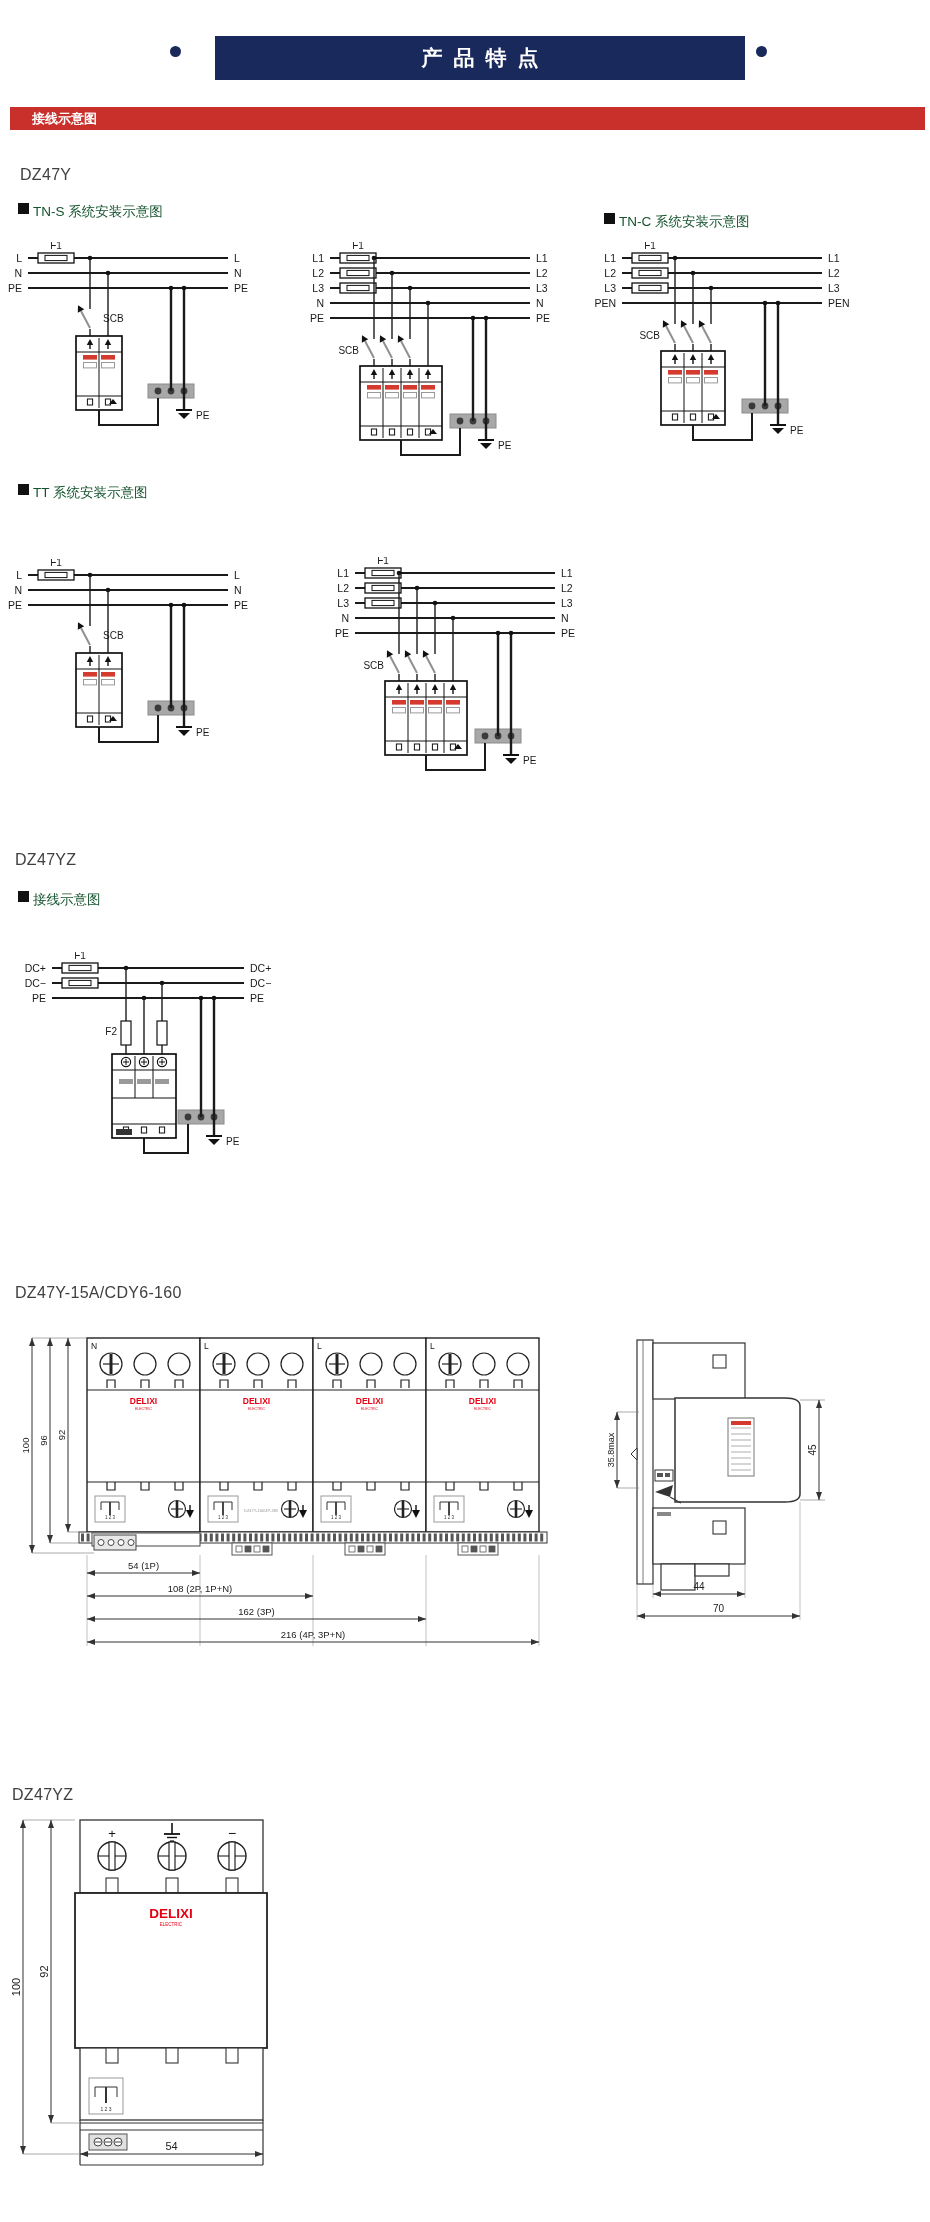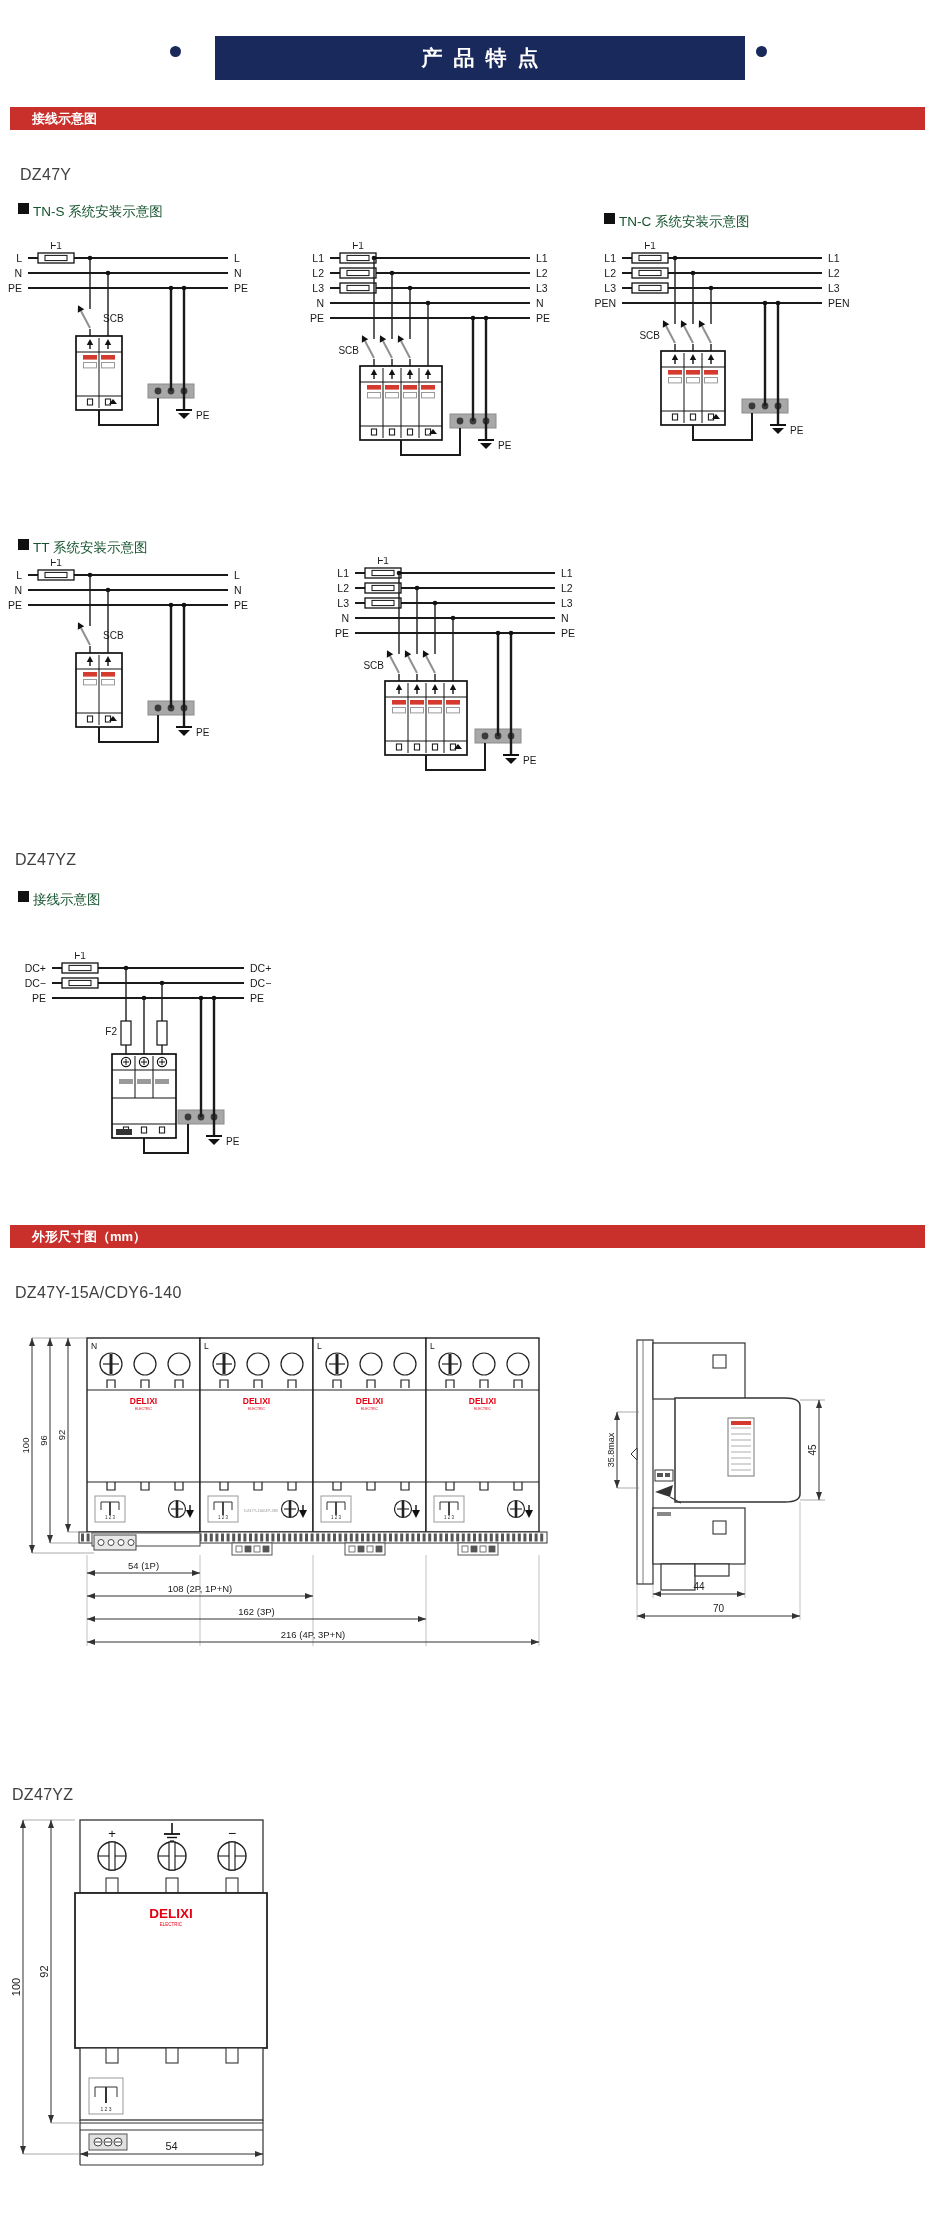--- a/index.html
+++ b/index.html
@@ -236,21 +236,21 @@
       <line x1="177" y1="61" x2="177" y2="164" stroke="#1a1a1a" stroke-width="2.4"></line>
       <circle cx="177" cy="61" r="2.3" fill="#111"></circle>
       <line x1="190" y1="61" x2="190" y2="183" stroke="#1a1a1a" stroke-width="2.4"></line>
       <circle cx="190" cy="61" r="2.3" fill="#111"></circle>
       <line x1="182" y1="183" x2="198" y2="183" stroke="#111" stroke-width="2"></line>
       <polygon points="184,186 196,186 190,192" fill="#111"></polygon>
       <text x="202" y="192" text-anchor="start" font-size="10" fill="#1a1a1a" font-weight="normal">PE</text>
       <path d="M105,183 V198 H164 V171" fill="none" stroke="#1a1a1a" stroke-width="2"></path>
     </svg>
 
-  <div class="sec-h abs" style="left:18px;top:539px">
+  <div class="sec-h abs" style="left:18px;top:484px">
     <span class="sq"></span>
     <span>TT 系统安装示意图</span>
   </div>
 
   <svg class="abs" style="left:-6px;top:559px" width="270" height="195" viewBox="0 0 270 195">
       <line x1="34" y1="16" x2="234" y2="16" stroke="#1a1a1a" stroke-width="2"></line>
       <text x="28" y="19.5" text-anchor="end" font-size="10.5" fill="#1a1a1a" font-weight="normal">L</text>
       <text x="240" y="19.5" text-anchor="start" font-size="10.5" fill="#1a1a1a" font-weight="normal">L</text>
       <line x1="34" y1="31" x2="234" y2="31" stroke="#1a1a1a" stroke-width="2"></line>
       <text x="28" y="34.5" text-anchor="end" font-size="10.5" fill="#1a1a1a" font-weight="normal">N</text>
@@ -440,23 +440,22 @@
       <line x1="197" y1="46" x2="197" y2="165" stroke="#1a1a1a" stroke-width="2.4"></line>
       <circle cx="197" cy="46" r="2.3" fill="#111"></circle>
       <line x1="210" y1="46" x2="210" y2="184" stroke="#1a1a1a" stroke-width="2.4"></line>
       <circle cx="210" cy="46" r="2.3" fill="#111"></circle>
       <line x1="202" y1="184" x2="218" y2="184" stroke="#111" stroke-width="2"></line>
       <polygon points="204,187 216,187 210,193" fill="#111"></polygon>
       <text x="222" y="193" text-anchor="start" font-size="10" fill="#1a1a1a" font-weight="normal">PE</text>
       <path d="M140,186 V201 H184 V172" fill="none" stroke="#1a1a1a" stroke-width="2"></path>
     </svg>
 
-  <div class="band abs" style="left:10px;top:1225px">外形尺寸图（mm）</div>
-
-  <div class="red-title abs" style="left:15px;top:1284px">DZ47Y-15A/CDY6-140</div>
+
+  <div class="red-title abs" style="left:15px;top:1284px">DZ47Y-15A/CDY6-160</div>
 
   <svg id="front-svg" class="abs" style="left:15px;top:1322px" width="560" height="335" viewBox="0 0 560 335">
       <defs>
         <marker id="arF" markerWidth="9" markerHeight="7" refX="8" refY="3" orient="auto-start-reverse">
           <path d="M0,0 L8,3 L0,6 Z" fill="#333"></path>
         </marker>
       </defs>
       <rect x="72" y="16" width="113" height="194" fill="#fff" stroke="#222" stroke-width="1.4"></rect>
       <text x="76" y="27" text-anchor="start" font-size="8.5" fill="#111" font-weight="normal">N</text>
       <circle cx="96" cy="42" r="11" stroke="#222" stroke-width="1.2" fill="#fff"></circle>

